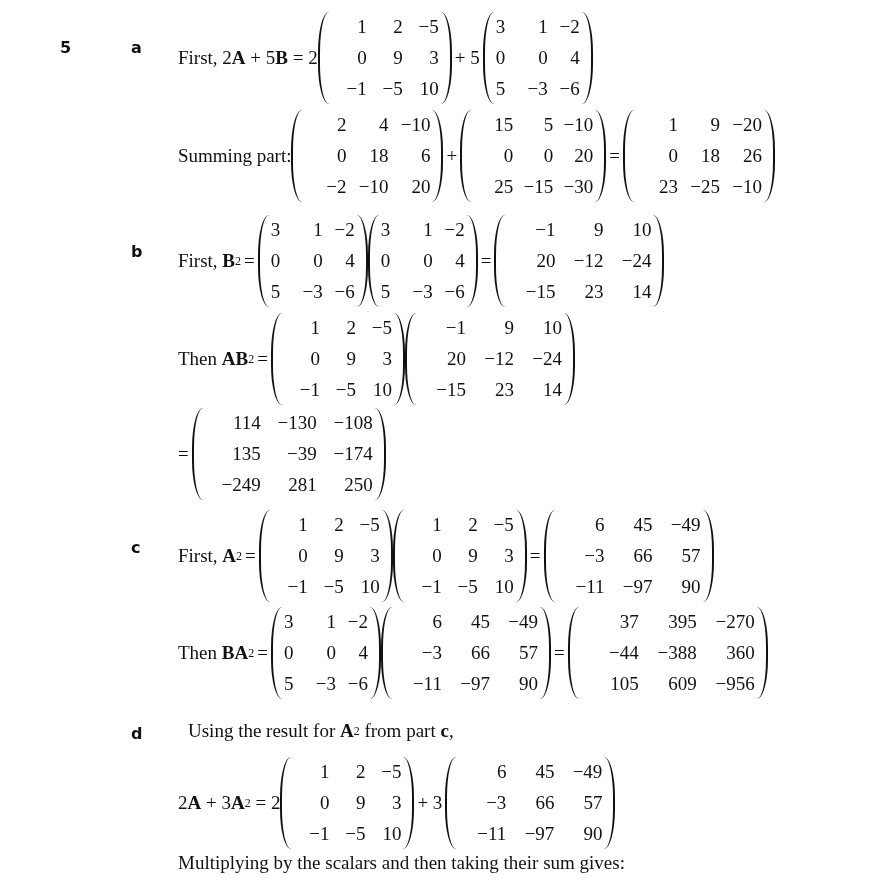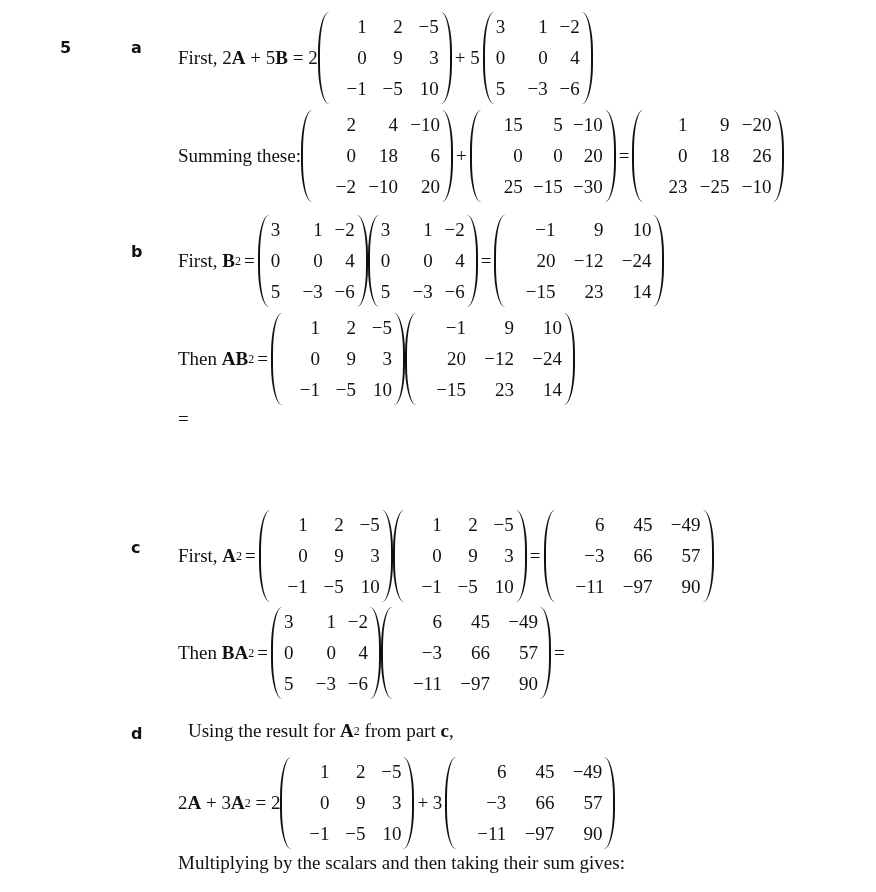--- a/index.html
+++ b/index.html
@@ -58,21 +58,21 @@
         <span class="cell" style="min-width: 32px;">4</span>
         <span class="cell" style="min-width: 20px; text-align: left;">5</span>
         <span class="cell" style="min-width: 32px;">−3</span>
         <span class="cell" style="min-width: 32px;">−6</span>
       </span>
       <span class="paren r"></span>
     </span>
 </div>
 
 <div class="line" style="left:178px; top:110px;">
-  <span class="txt">Summing these:</span>
+  <span class="txt">Summing part:</span>
   <span class="mat">
       <span class="paren l"></span>
       <span class="grid">
         <span class="cell" style="min-width: 42px;">2</span>
         <span class="cell" style="min-width: 42px;">4</span>
         <span class="cell" style="min-width: 42px;">−10</span>
         <span class="cell" style="min-width: 42px;">0</span>
         <span class="cell" style="min-width: 42px;">18</span>
         <span class="cell" style="min-width: 42px;">6</span>
         <span class="cell" style="min-width: 42px;">−2</span>
@@ -198,20 +198,31 @@
         <span class="cell" style="min-width: 48px;">14</span>
       </span>
       <span class="paren r"></span>
     </span>
 </div>
 
 <div class="line" style="left:178px; top:408px;">
   <span class="op" style="margin-left:0">=</span>
   <span class="mat">
       <span class="paren l"></span>
+      <span class="grid">
+        <span class="cell" style="min-width: 56px;">114</span>
+        <span class="cell" style="min-width: 56px;">−130</span>
+        <span class="cell" style="min-width: 56px;">−108</span>
+        <span class="cell" style="min-width: 56px;">135</span>
+        <span class="cell" style="min-width: 56px;">−39</span>
+        <span class="cell" style="min-width: 56px;">−174</span>
+        <span class="cell" style="min-width: 56px;">−249</span>
+        <span class="cell" style="min-width: 56px;">281</span>
+        <span class="cell" style="min-width: 56px;">250</span>
+      </span>
       <span class="paren r"></span>
     </span>
 </div>
 
 <div class="line" style="left:178px; top:510px;">
   <span class="txt">First, </span>&nbsp;<span class="txt b">A</span><sup>2</sup>
   <span class="op">=</span>
   <span class="mat">
       <span class="paren l"></span>
       <span class="grid">
@@ -287,20 +298,35 @@
         <span class="cell" style="min-width: 48px;">−3</span>
         <span class="cell" style="min-width: 48px;">66</span>
         <span class="cell" style="min-width: 48px;">57</span>
         <span class="cell" style="min-width: 48px;">−11</span>
         <span class="cell" style="min-width: 48px;">−97</span>
         <span class="cell" style="min-width: 48px;">90</span>
       </span>
       <span class="paren r"></span>
     </span>
   <span class="op">=</span>
+  <span class="mat">
+      <span class="paren l"></span>
+      <span class="grid">
+        <span class="cell" style="min-width: 58px;">37</span>
+        <span class="cell" style="min-width: 58px;">395</span>
+        <span class="cell" style="min-width: 58px;">−270</span>
+        <span class="cell" style="min-width: 58px;">−44</span>
+        <span class="cell" style="min-width: 58px;">−388</span>
+        <span class="cell" style="min-width: 58px;">360</span>
+        <span class="cell" style="min-width: 58px;">105</span>
+        <span class="cell" style="min-width: 58px;">609</span>
+        <span class="cell" style="min-width: 58px;">−956</span>
+      </span>
+      <span class="paren r"></span>
+    </span>
 </div>
 
 <div class="line" style="left:188px; top:720px;">
   <span class="txt" style="white-space:pre">Using the result for </span>
     <span class="txt b">A</span>
     <sup>2</sup>
     <span class="txt" style="white-space:pre"> from part </span>
     <span class="txt b">c</span>
     <span class="txt">,</span>
 </div>

